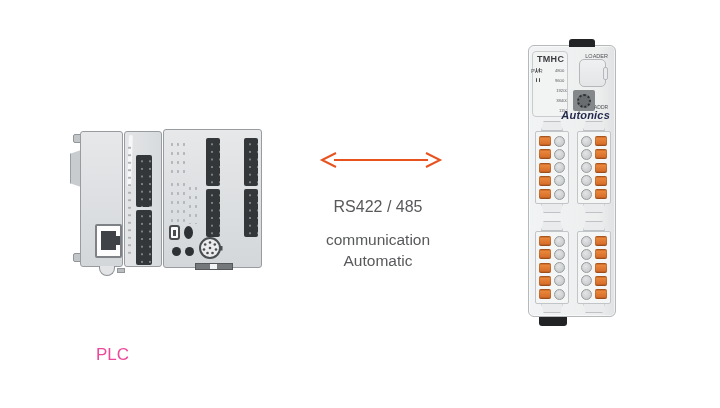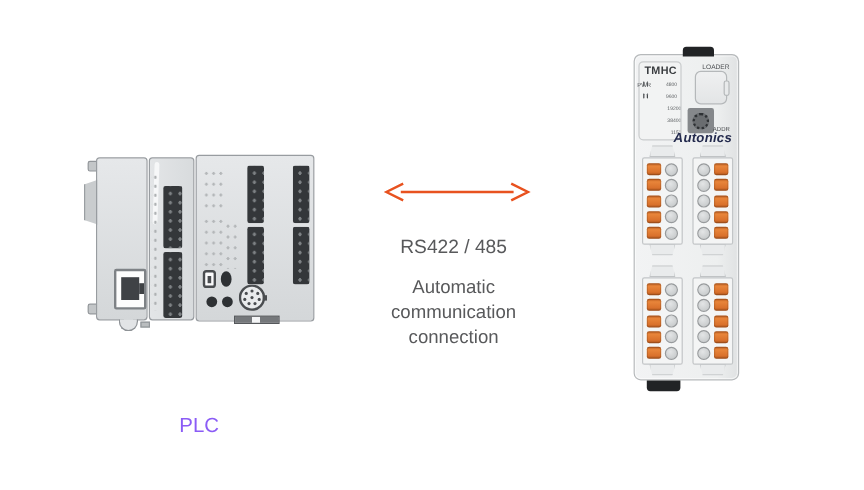--- a/index.html
+++ b/index.html
@@ -88,21 +88,21 @@
   .trow { display:flex; align-items:center; justify-content:space-between; padding:0 3px; height:12px; }
   .trow.rev { flex-direction:row-reverse; }
   .lever { width:12px; height:10px; border-radius:2px;
            background:linear-gradient(180deg,#b85a1e,#e8853a 25%,#d9712c 75%,#a9521b);
            box-shadow:inset 0 0 0 1px rgba(0,0,0,.12); }
   .hole { width:11px; height:11px; border-radius:50%; border:1px solid #979a9c;
           background:radial-gradient(circle at 40% 35%, #e3e5e6, #c9cccd 75%); }
   .btab { position:absolute; width:22px; height:10px; background:#e9ebec; border:1px solid #c0c3c5; }
 
   
-  .caption { font-size:17px; color:#8b5cf6; text-align:center; }
+  .caption { font-size:17px; color:#ec4899; text-align:left; }
   #plc-caption  { left:96px;  top:345px; width:140px; }
   #comm-caption { left:437px; top:345px; width:260px; }
 </style>
 </head>
 <body>
 
 <div id="canvas">
 
   <div id="plc" class="abs">
     <div class="abs hook" style="left:3px; top:11px;"></div>
@@ -159,23 +159,22 @@
 
   <svg id="arrow" class="abs" width="126" height="18">
     <line x1="16" y1="9" x2="110" y2="9" stroke="#e8521f" stroke-width="2"></line>
     <polyline points="18,2 4,9 18,16" fill="none" stroke="#e8521f" stroke-width="2"></polyline>
     <polyline points="108,2 122,9 108,16" fill="none" stroke="#e8521f" stroke-width="2"></polyline>
   </svg>
 
   <div id="conn-text" class="abs">
     <div id="protocol">RS422 / 485</div>
     <div id="desc">
+      <div class="descline">communication</div>
       <div class="descline">Automatic</div>
-      <div class="descline">communication</div>
-      <div class="descline">connection</div>
     </div>
   </div>
 
   <div id="module" class="abs">
     <div id="tab-top" class="abs dintab"></div>
     <div id="tab-bottom" class="abs dintab"></div>
 
     <div id="led-panel" class="abs">
       <div id="model-name">TMHC</div>
       <div id="led-rows">

